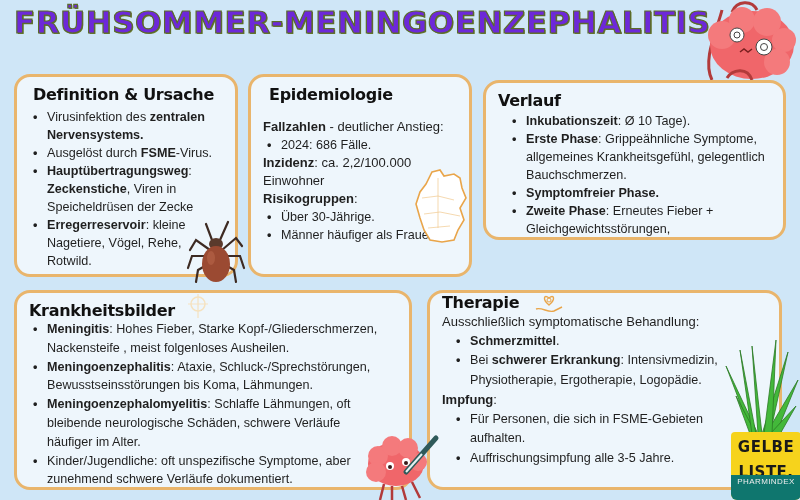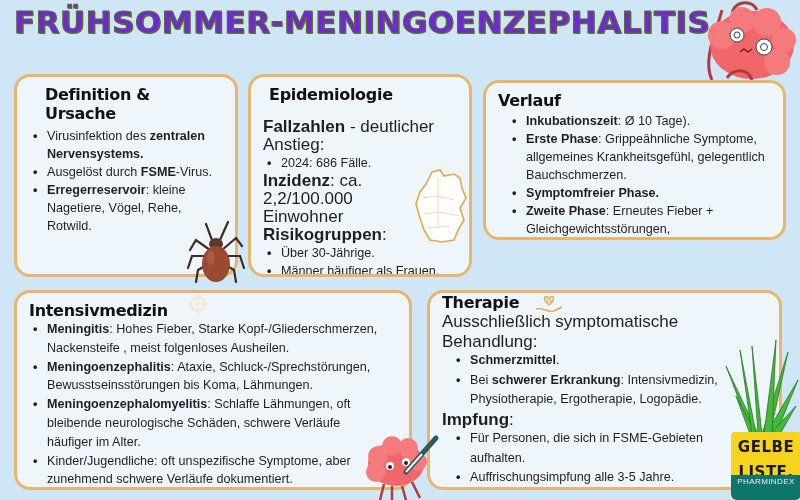--- a/index.html
+++ b/index.html
@@ -39,25 +39,25 @@
     position: relative;
     padding-left: 18px;
     font-size: 12.6px;
     line-height: 18px;
   }
   .card li::before {
     content: "•";
     position: absolute; left: 4px; top: 0;
     font-weight: bold;
   }
-  .card p { font-size: 17px; line-height: 18px; }
+  .card p { font-size: 13px; line-height: 18px; }
   b { font-weight: bold; }
 
   #c-def { left: 14px; top: 74px; width: 224px; height: 203px; padding: 8px 10px 0 12px; }
-  #c-def h2 { margin-bottom: 4px; margin-left: 16px; }
+  #c-def h2 { margin-bottom: 4px; margin-left: 4px; }
   #c-epi { left: 248px; top: 74px; width: 224px; height: 203px; padding: 8px 8px 0 12px; }
   #c-epi h2 { margin-bottom: 14px; margin-left: 6px; }
   #c-ver { left: 483px; top: 80px; width: 303px; height: 160px; padding: 8px 8px 0 12px; }
   #c-ver h2 { margin-bottom: 2px; }
   #c-ver ul { margin-left: 10px; }
   #c-kra { left: 14px; top: 290px; width: 398px; height: 200px; padding: 8px 8px 0 12px; }
   #c-kra li { line-height: 18.8px; }
   #c-the { left: 427px; top: 290px; width: 355px; height: 200px; padding: 0 8px 0 12px; }
   #c-the ul li { margin-left: 10px; }
   #c-the li { line-height: 19.5px; }
@@ -98,20 +98,21 @@
   <circle cx="72" cy="47" r="3.5" fill="none" stroke="#444" stroke-width="1"></circle>
   <path d="M48 52 l4 -3 l4 3 l4 -3" stroke="#7a2020" stroke-width="1.5" fill="none"></path>
   <path d="M35 78 C40 70, 55 66, 60 80" stroke="#b23a3a" stroke-width="3" fill="none"></path>
 </svg>
 
 <div class="card" id="c-def">
   <h2>Definition &amp; Ursache</h2>
   <ul>
     <li><span>Virusinfektion des </span><b>zentralen Nervensystems.</b></li>
     <li><span>Ausgelöst durch </span><b>FSME</b><span>-Virus.</span></li>
+    <li><b>Hauptübertragungsweg</b><span>: </span><b>Zeckenstiche</b><span>, Viren in Speicheldrüsen der Zecke</span></li>
     <li style="width:160px"><b>Erregerreservoir</b><span>: kleine Nagetiere, Vögel, Rehe, Rotwild.</span></li>
   </ul>
 </div>
 
 <svg class="deco" style="left:186px;top:210px" width="60" height="76" viewBox="0 0 60 76">
   <g stroke="#3d2a22" stroke-width="2.2" fill="none" stroke-linecap="round">
     <path d="M24 40 L10 30 L4 40"></path>
       <path d="M24 46 L6 46 L2 58"></path>
       <path d="M26 52 L12 60 L10 72"></path>
     <path d="M36 40 L50 28 L56 36"></path>
@@ -153,21 +154,21 @@
   <h2>Verlauf</h2>
   <ul>
     <li><b>Inkubationszeit</b><span>: Ø 10 Tage).</span></li>
     <li style="width:260px"><b>Erste Phase</b><span>: Grippeähnliche Symptome, allgemeines Krankheitsgefühl, gelegentlich Bauchschmerzen.</span></li>
     <li><b>Symptomfreier Phase.</b></li>
     <li style="width:270px"><b>Zweite Phase</b><span>: Erneutes Fieber + Gleichgewichtsstörungen, Bewusstseinsstörungen, Zittern von Gesichtsmuskeln und Extremitäten.</span></li>
   </ul>
 </div>
 
 <div class="card" id="c-kra">
-  <h2>Intensivmedizin</h2>
+  <h2>Krankheitsbilder</h2>
   <ul>
     <li><b>Meningitis</b><span>: Hohes Fieber, Starke Kopf-/Gliederschmerzen, Nackensteife , meist folgenloses Ausheilen.</span></li>
     <li><b>Meningoenzephalitis</b><span>: Ataxie, Schluck-/Sprechstörungen, Bewusstseinsstörungen bis Koma, Lähmungen.</span></li>
     <li style="width:340px"><b>Meningoenzephalomyelitis</b><span>: Schlaffe Lähmungen, oft bleibende neurologische Schäden, schwere Verläufe häufiger im Alter.</span></li>
     <li style="width:350px"><span>Kinder/Jugendliche: oft unspezifische Symptome, aber zunehmend schwere Verläufe dokumentiert.</span></li>
   </ul>
 </div>
 
 <div class="card" id="c-the">
   <h2>Therapie</h2>

